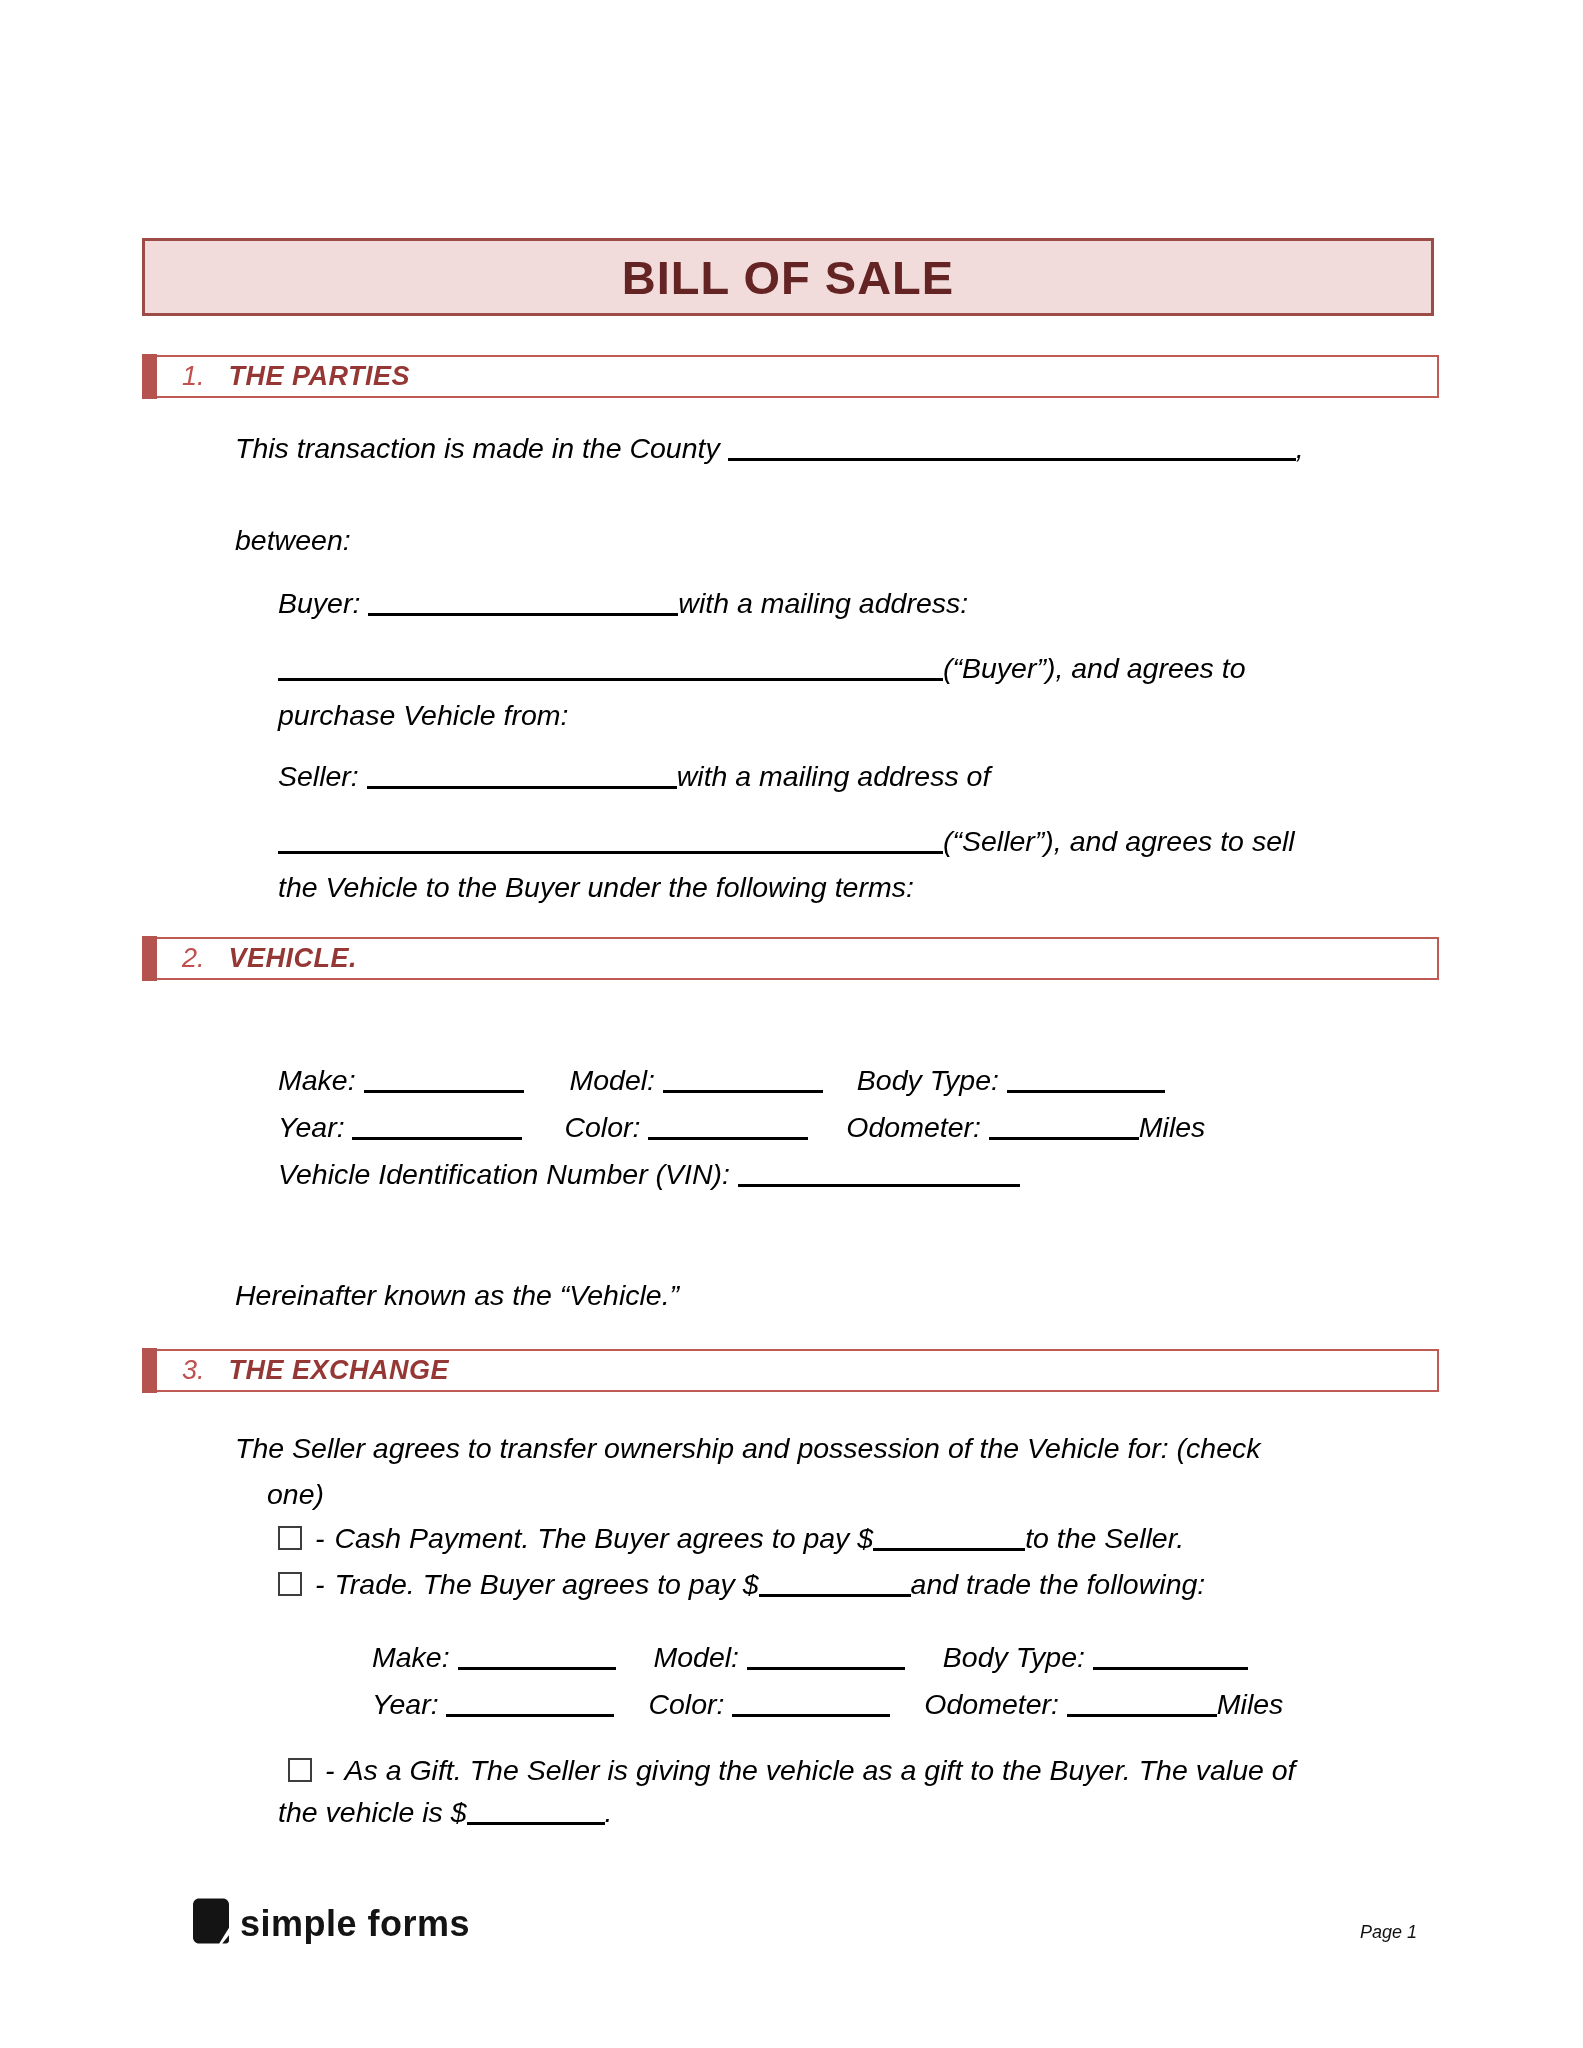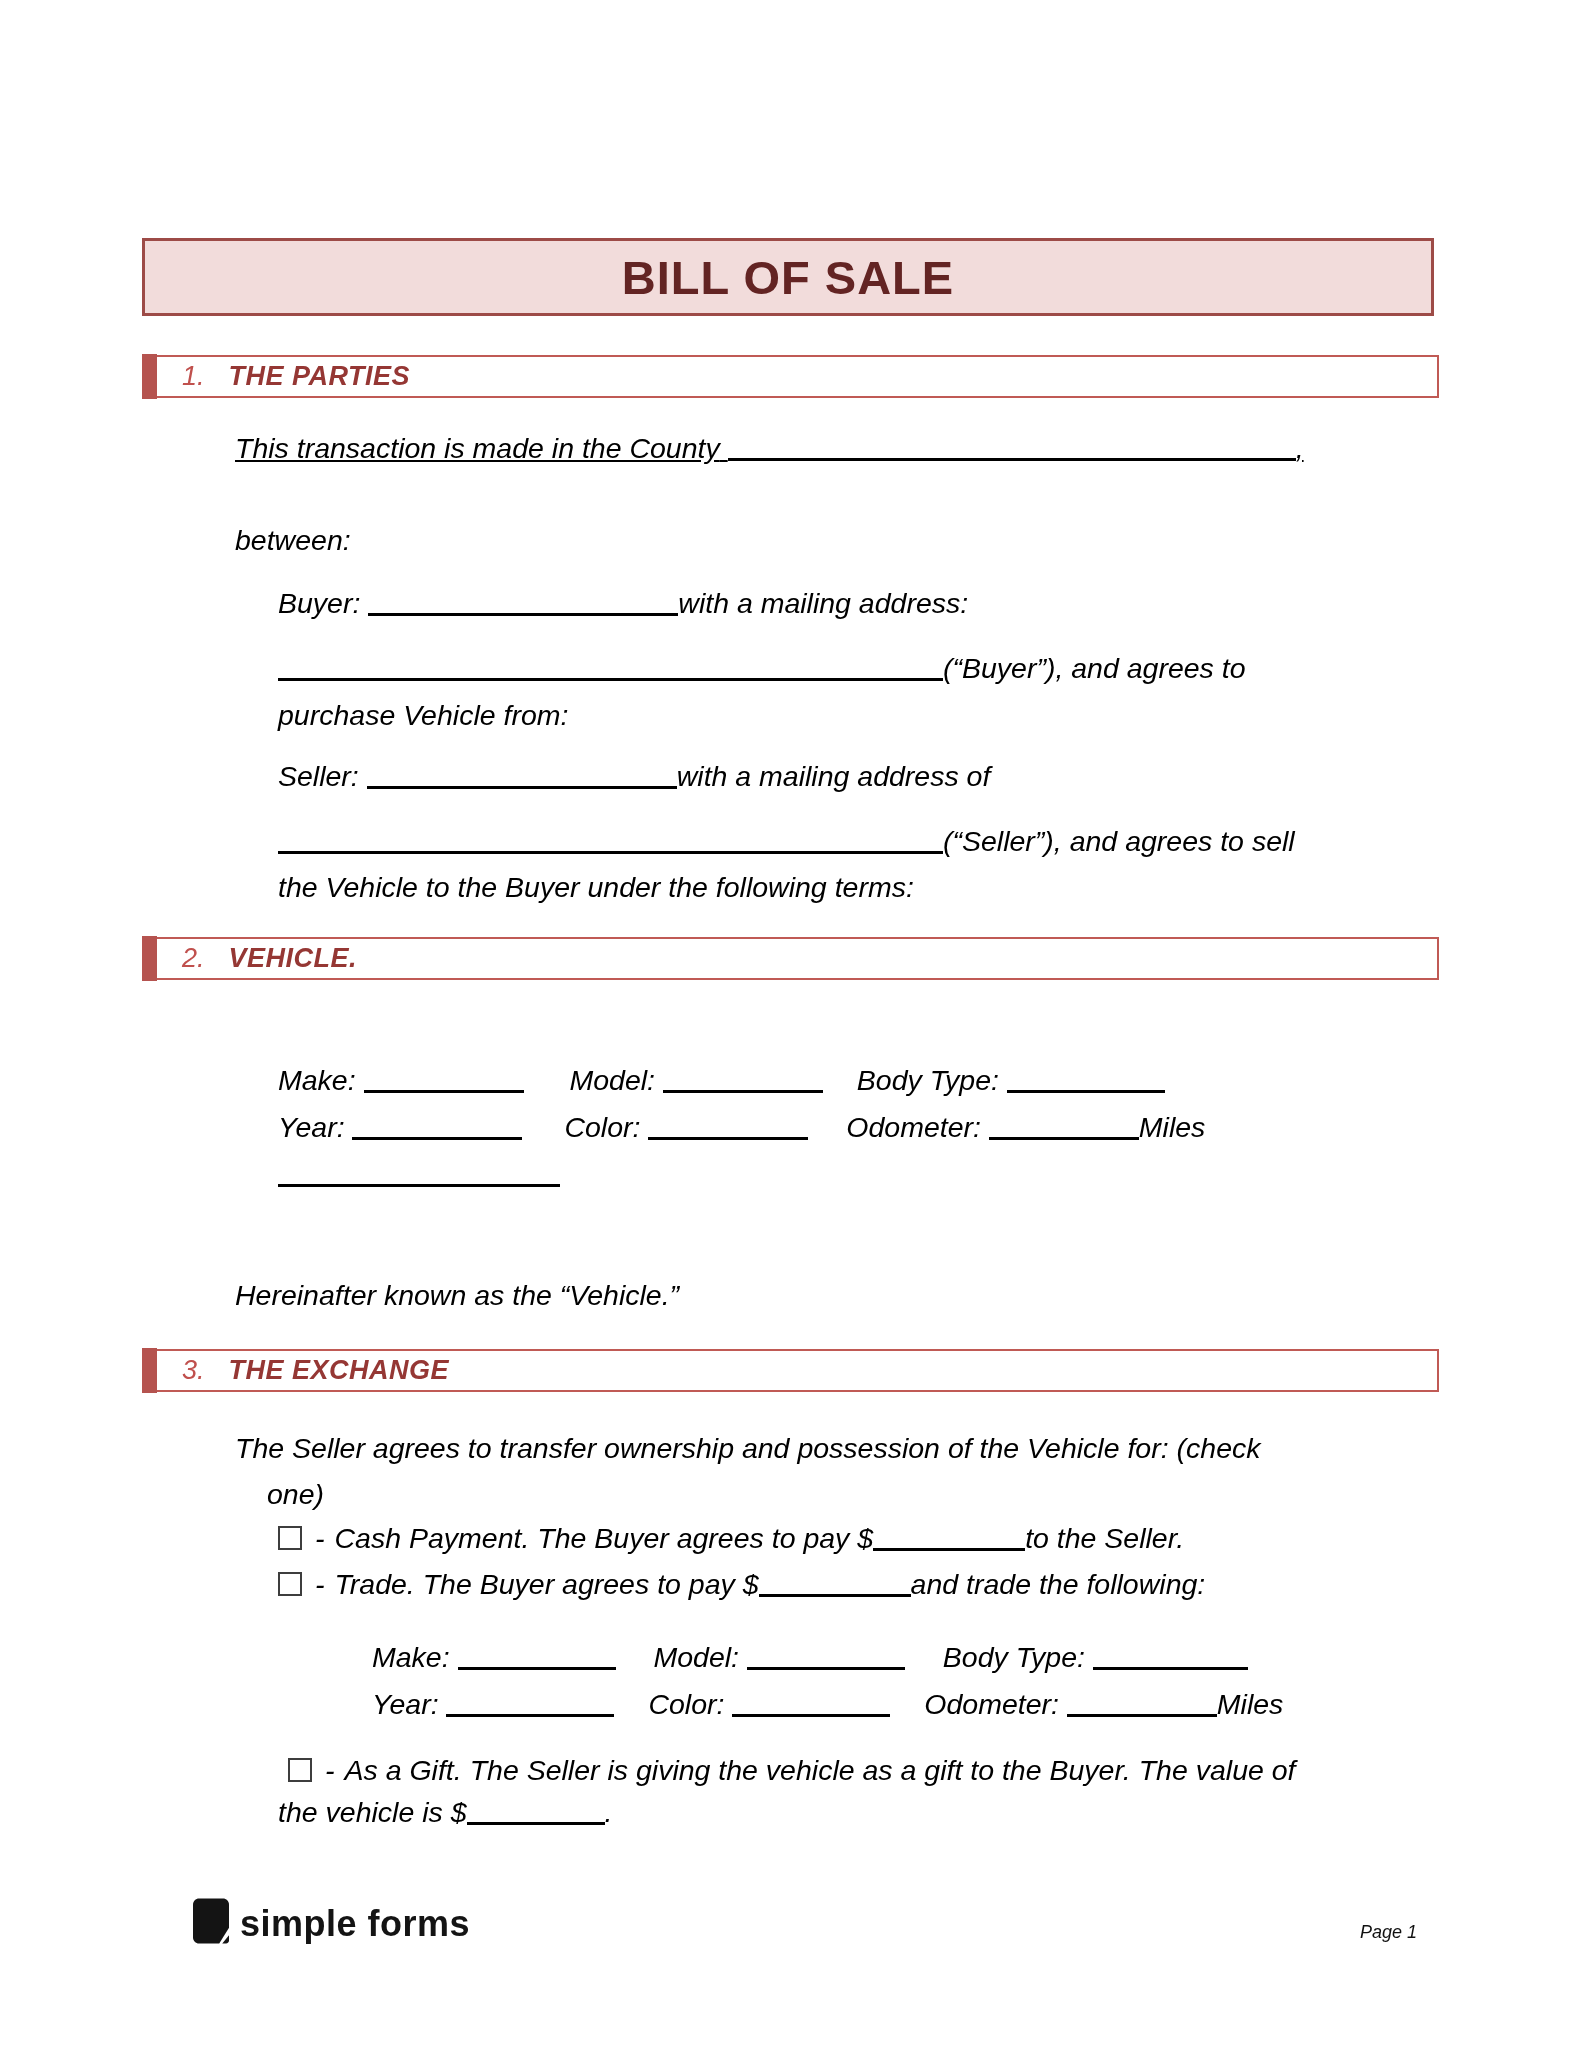--- a/index.html
+++ b/index.html
@@ -58,21 +58,21 @@
   <div class="title-bar">
     <span class="title-text">BILL OF SALE</span>
   </div>
 
   <div class="section-bar" style="top:355px;">
     <span class="section-tab"></span>
     <span class="section-number">1.</span>
     <span class="section-heading">THE PARTIES</span>
   </div>
 
-  <div class="line" style="left:235px;top:430px;text-decoration:underline;">
+  <div class="line" style="left:235px;top:430px;">
     <span>This transaction is made in the County</span>
     <span class="blank" style="width:568px;"></span><span>,</span>
   </div>
   <div class="line" style="left:235px;top:522px;">
     <span>between:</span>
   </div>
 
   <div class="line" style="left:278px;top:585px;">
     <span class="ul">Buyer:</span>
     <span class="blank" style="width:310px;"></span><span>with a mailing address:</span>
@@ -111,20 +111,21 @@
   </div>
   <div class="line" style="left:278px;top:1109px;">
     <span class="ul">Year:</span>
     <span class="blank" style="width:170px;"></span>
     <span class="ul gap34">Color:</span>
     <span class="blank" style="width:160px;"></span>
     <span class="ul gap30">Odometer:</span>
     <span class="blank" style="width:150px;"></span><span>Miles</span>
   </div>
   <div class="line" style="left:278px;top:1156px;">
+    <span class="ul">Vehicle Identification Number (VIN):</span>
     <span class="blank" style="width:282px;"></span>
   </div>
 
   <div class="line" style="left:235px;top:1277px;">
     <span>Hereinafter known as the “Vehicle.”</span>
   </div>
 
   <div class="section-bar" style="top:1349px;">
     <span class="section-tab"></span>
     <span class="section-number">3.</span>

